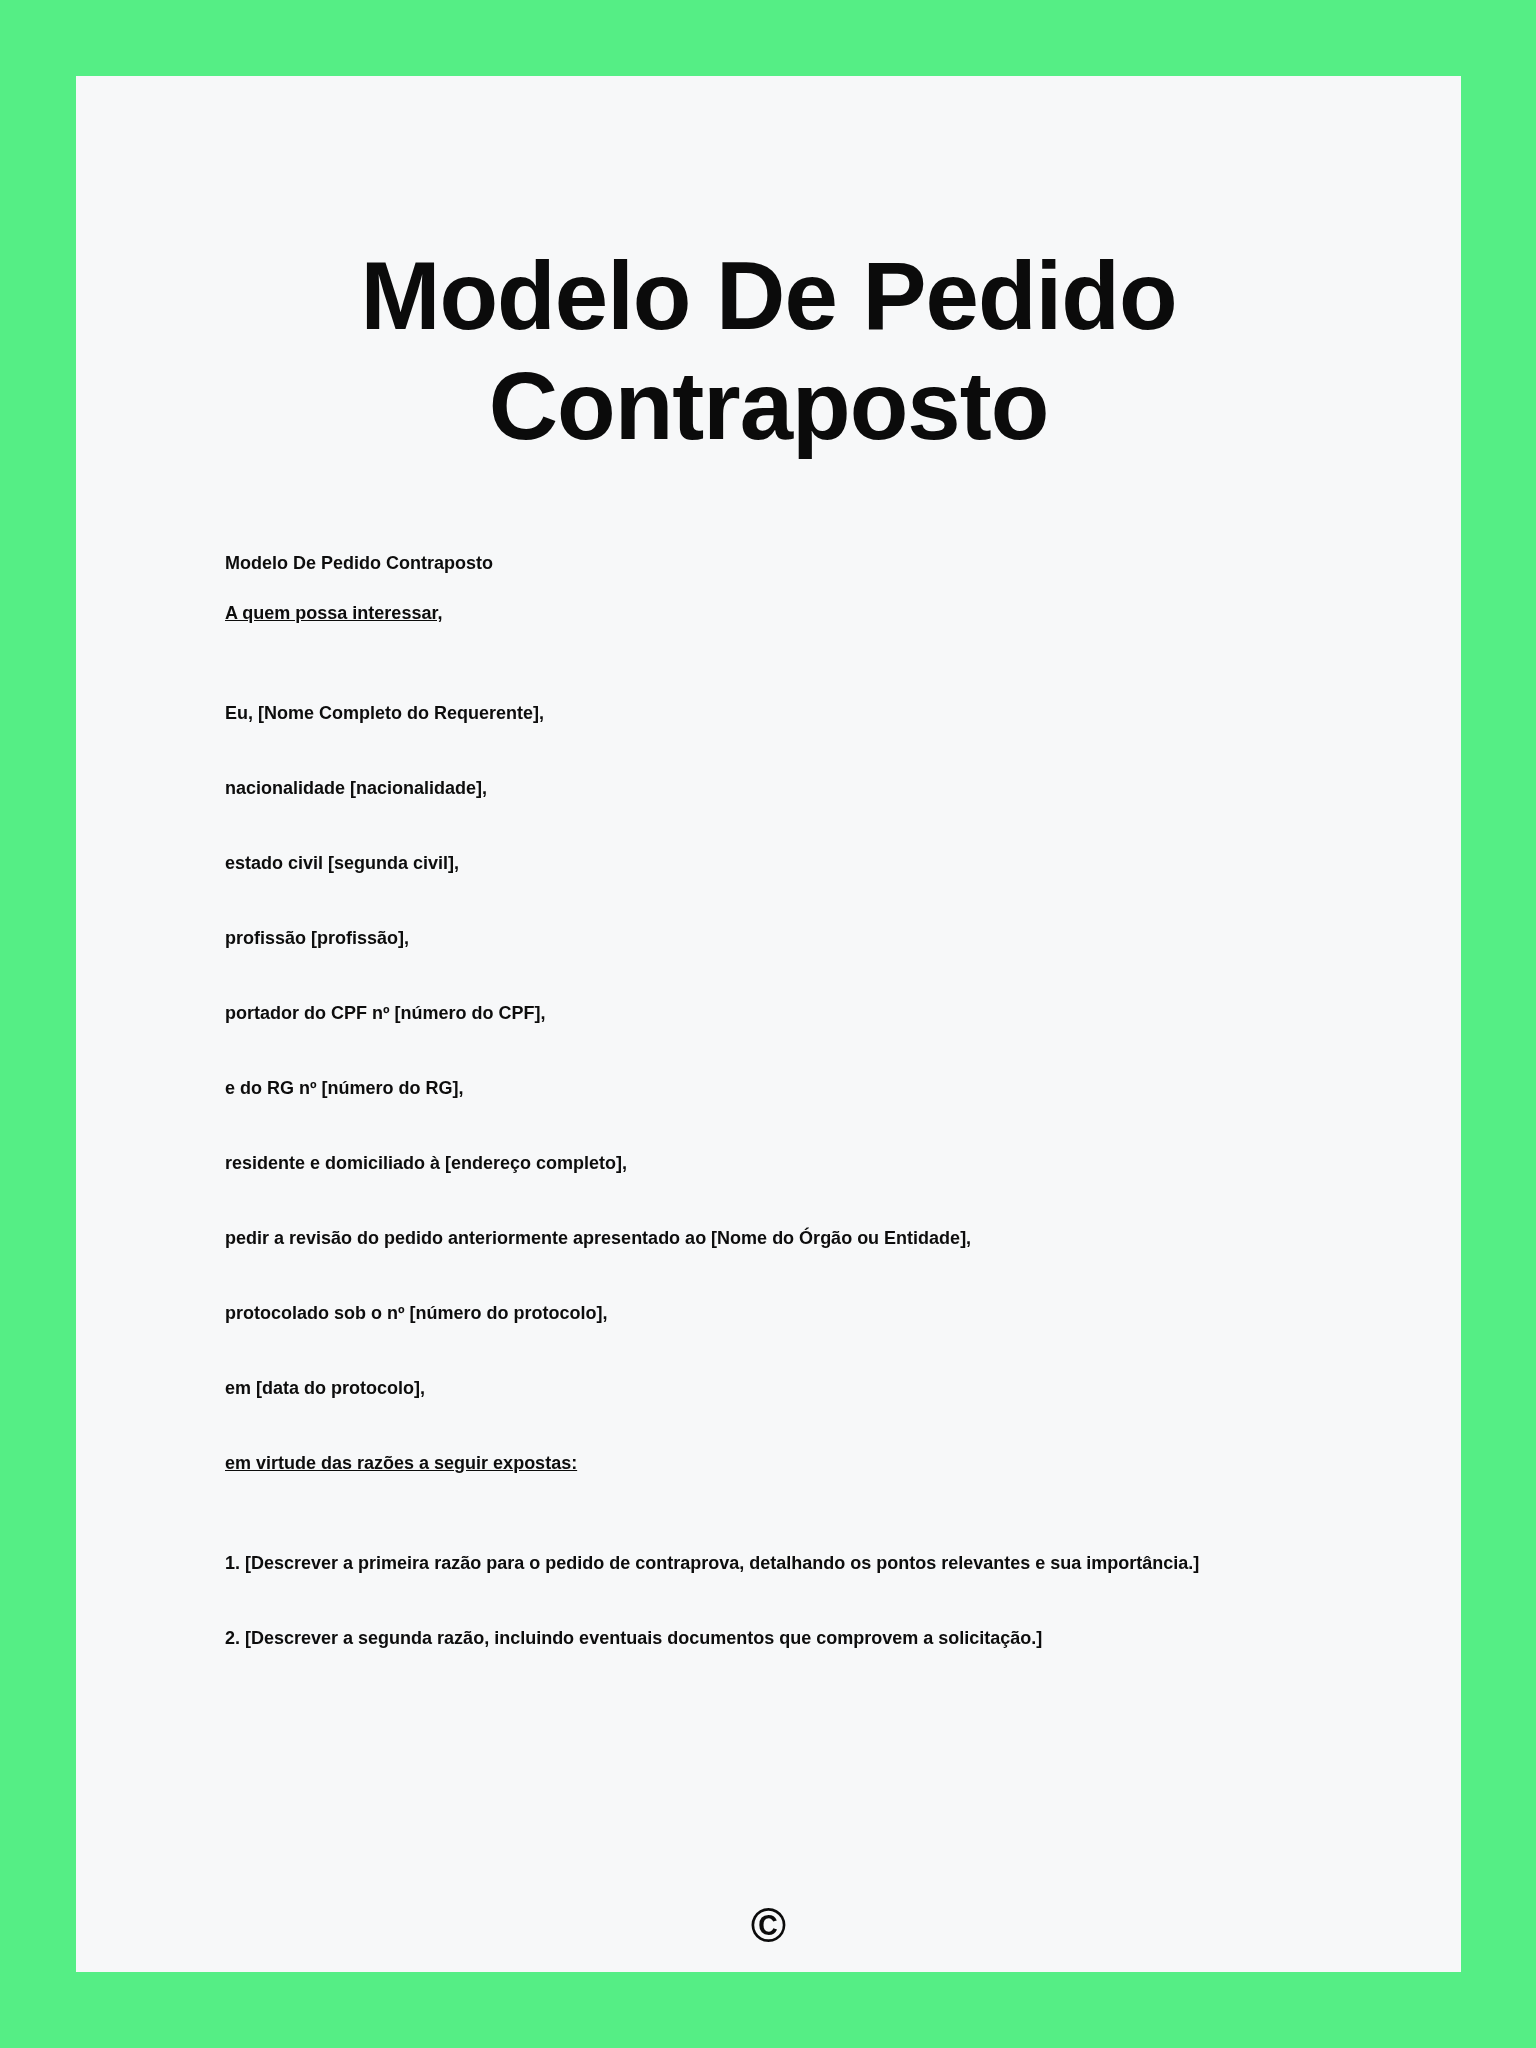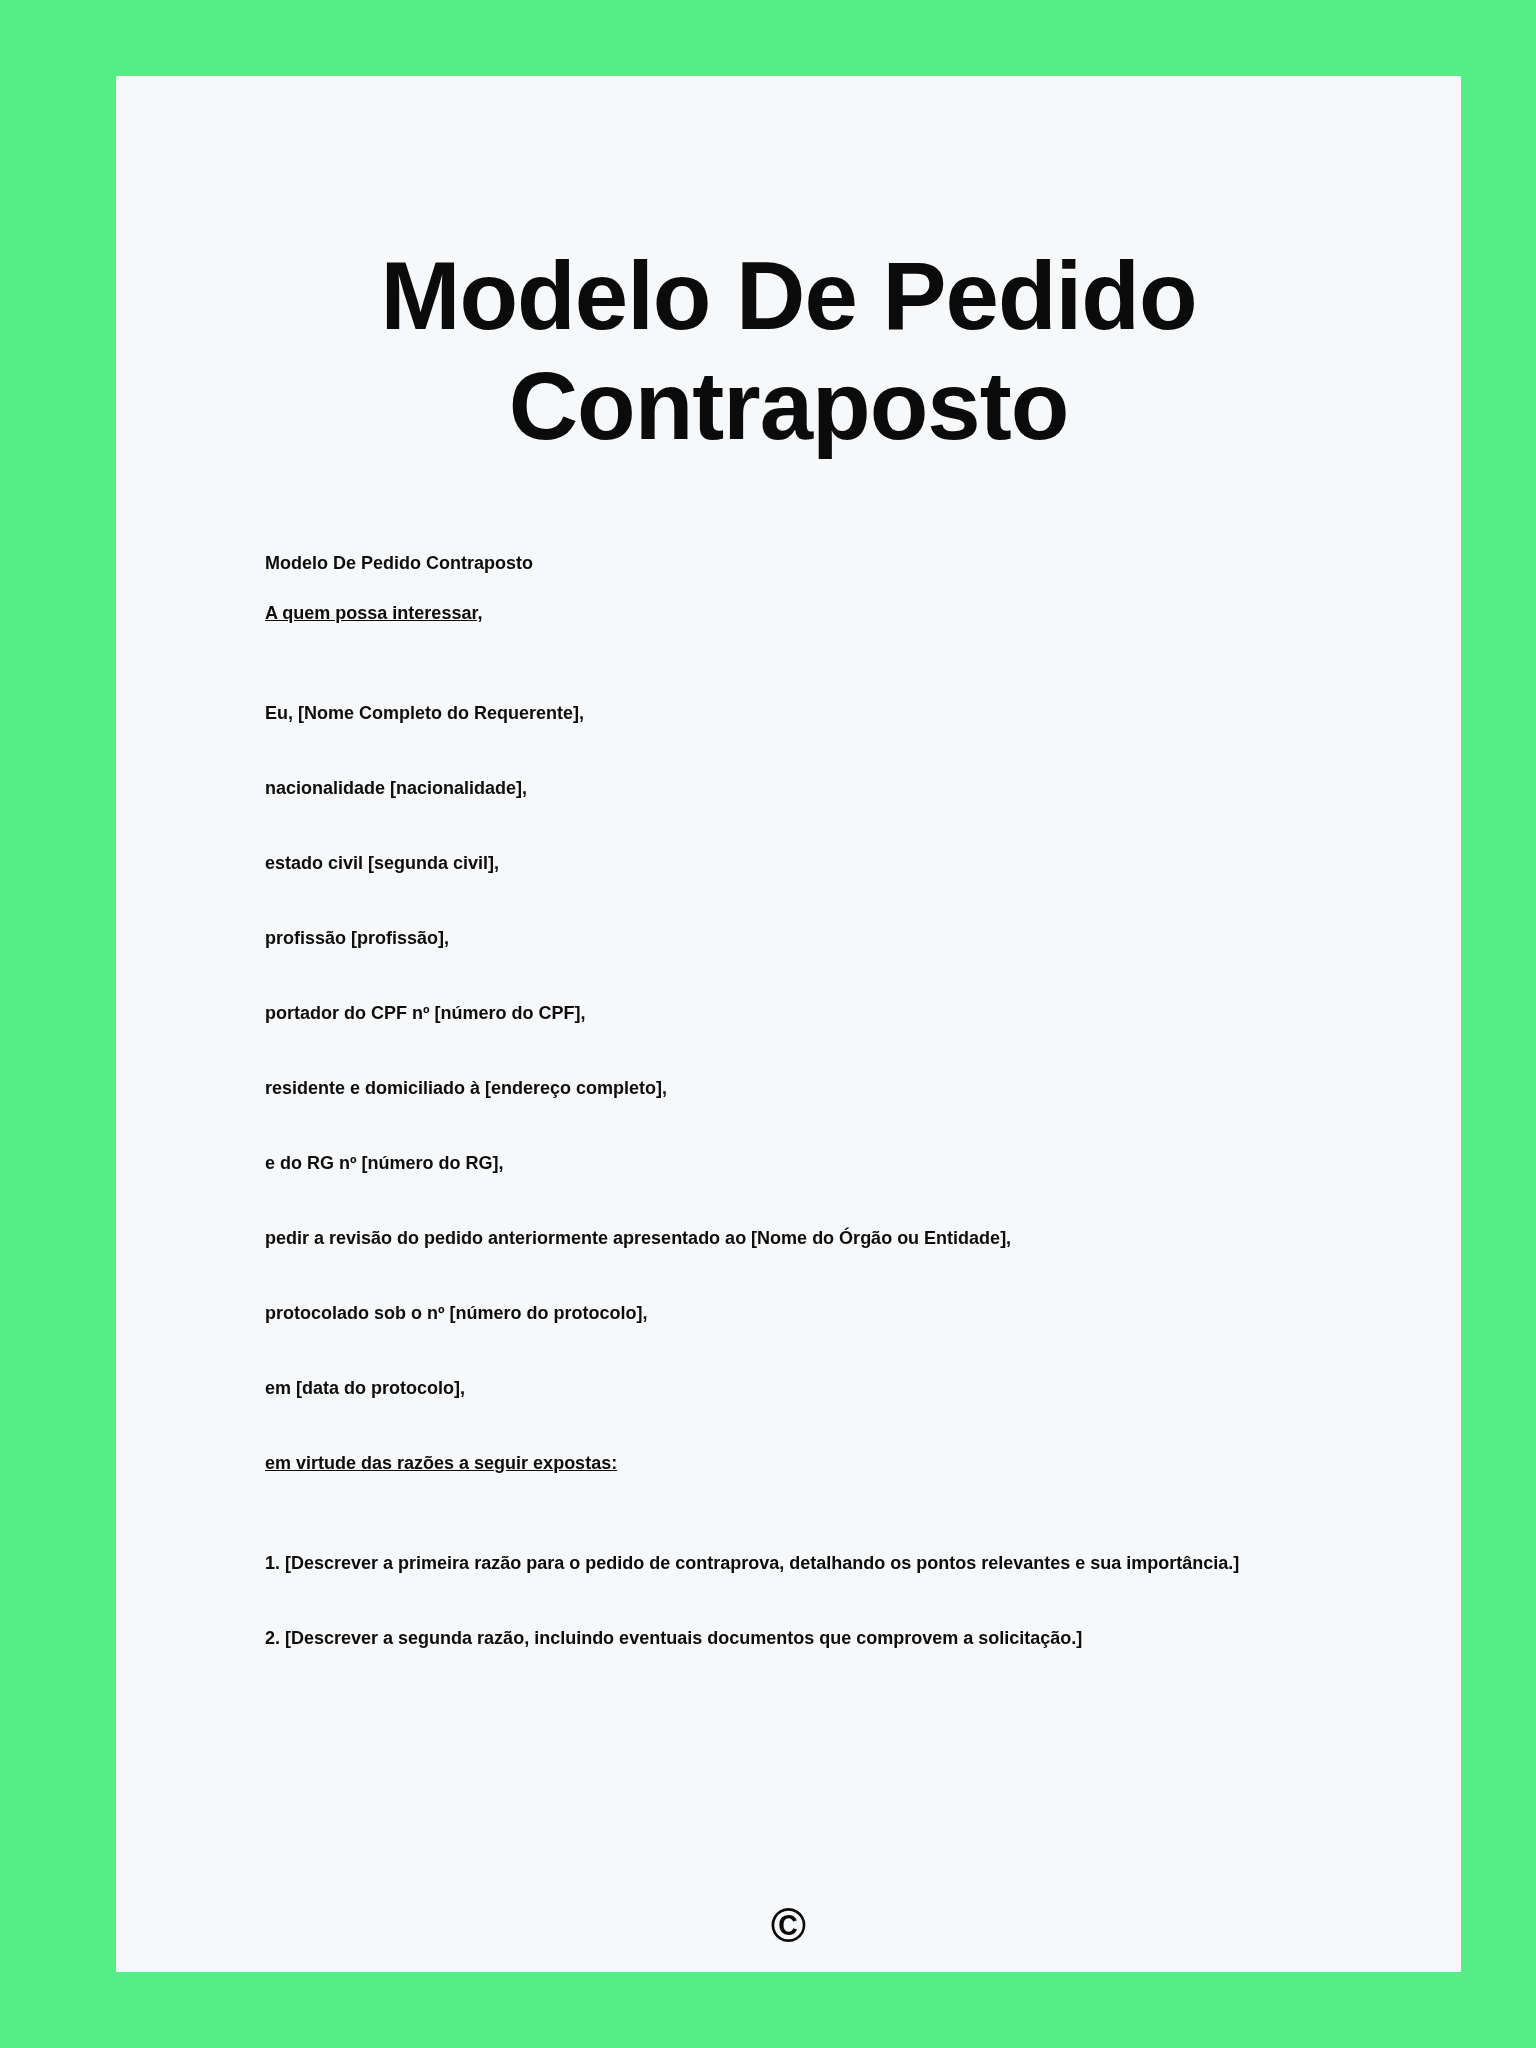--- a/index.html
+++ b/index.html
@@ -10,21 +10,21 @@
     width: 1536px;
     height: 2048px;
     background: #55ee85;
     font-family: "Liberation Sans", sans-serif;
     overflow: hidden;
   }
   .frame {
     box-sizing: border-box;
     width: 1536px;
     height: 2048px;
-    padding: 76px 75px 76px 116px;
+    padding: 76px 75px 76px 76px;
   }
   .page {
     box-sizing: border-box;
     width: 100%;
     height: 100%;
     background: #f7f8f9;
     position: relative;
     overflow: hidden;
     padding: 0 149px;
   }
@@ -71,22 +71,22 @@
   <div class="page">
     <h1 class="doc-title">Modelo De Pedido Contraposto</h1>
     <div class="doc-body" id="paragraphs">
         <p class="para gap-small">Modelo De Pedido Contraposto</p>
         <p class="para gap-large">A quem possa interessar,</p>
         <p class="para gap-normal">Eu, [Nome Completo do Requerente],</p>
         <p class="para gap-normal">nacionalidade [nacionalidade],</p>
         <p class="para gap-normal">estado civil [segunda civil],</p>
         <p class="para gap-normal">profissão [profissão],</p>
         <p class="para gap-normal">portador do CPF nº [número do CPF],</p>
+        <p class="para gap-normal">e do RG nº [número do RG],</p>
         <p class="para gap-normal">residente e domiciliado à [endereço completo],</p>
-        <p class="para gap-normal">e do RG nº [número do RG],</p>
         <p class="para gap-normal">pedir a revisão do pedido anteriormente apresentado ao [Nome do Órgão ou Entidade],</p>
         <p class="para gap-normal">protocolado sob o nº [número do protocolo],</p>
         <p class="para gap-normal">em [data do protocolo],</p>
         <p class="para gap-large">em virtude das razões a seguir expostas:</p>
         <p class="para gap-normal">1. [Descrever a primeira razão para o pedido de contraprova, detalhando os pontos relevantes e sua importância.]</p>
         <p class="para gap-none">2. [Descrever a segunda razão, incluindo eventuais documentos que comprovem a solicitação.]</p>
       </div>
     <div class="doc-footer">
       <span class="copyright">©</span>
     </div>

